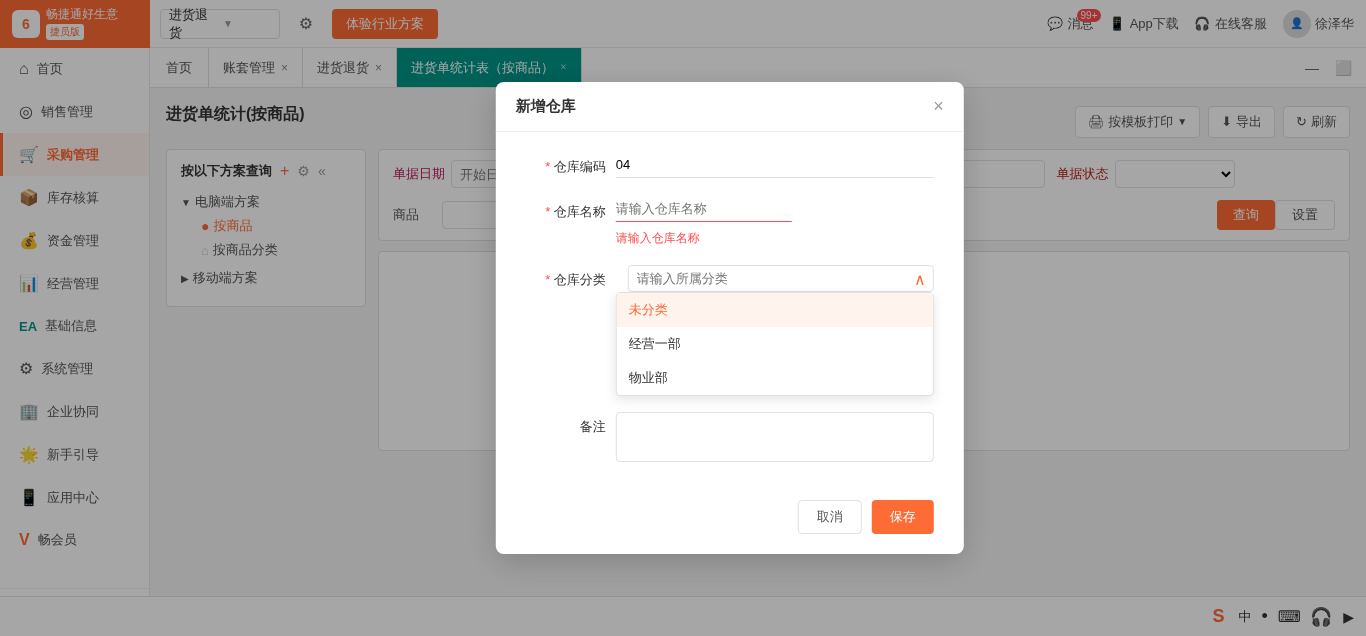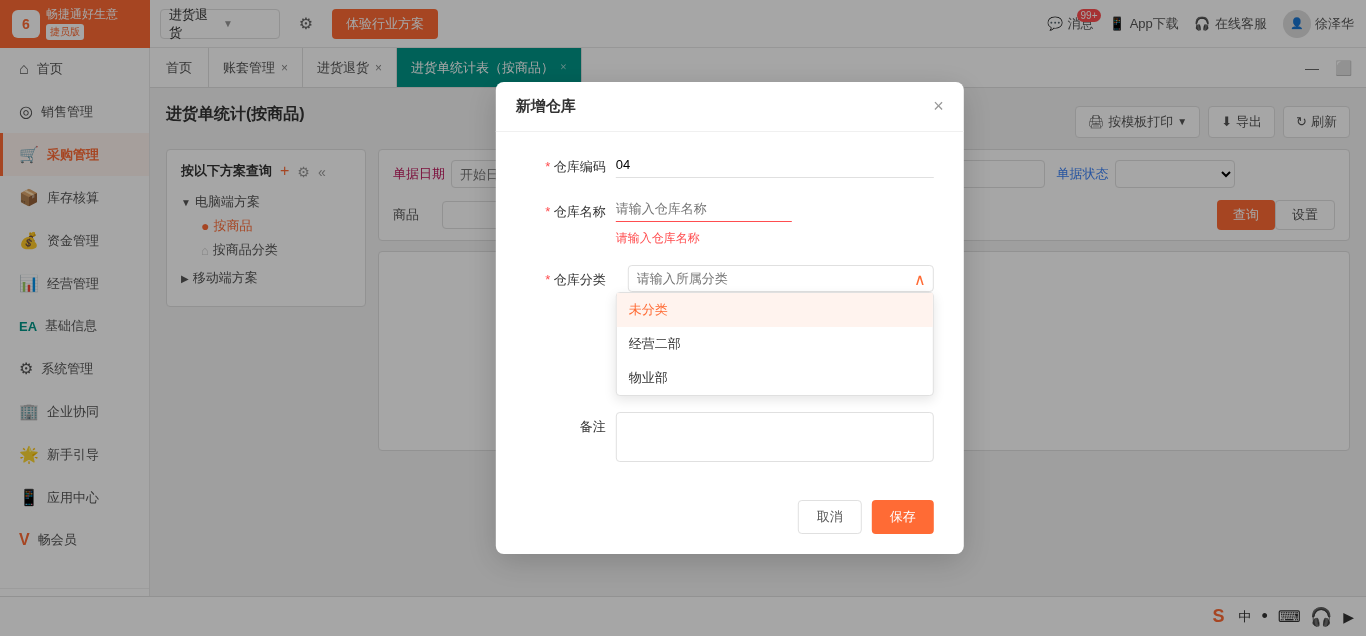--- a/index.html
+++ b/index.html
@@ -82,21 +82,21 @@
     .toolbar-btn {
       display: flex; align-items: center; gap: 4px; padding: 6px 12px;
       border: 1px solid #e0e0e0; border-radius: 4px; cursor: pointer; background: #fff;
       font-size: 13px; color: #555;
     }
 
     .filter-bar {
       background: #fff; border: 1px solid #e0e0e0; border-radius: 4px;
       padding: 12px 14px; margin-bottom: 10px;
     }
-    .filter-bar-header { display: flex; align-items: flex-end; gap: 8px; margin-bottom: 10px; }
+    .filter-bar-header { display: flex; align-items: center; gap: 8px; margin-bottom: 10px; }
     .filter-label { font-size: 13px; color: #333; font-weight: bold; }
     .filter-input {
       border: 1px solid #e0e0e0; border-radius: 4px; padding: 4px 8px;
       height: 28px; font-size: 13px; min-width: 120px; background: #fff;
     }
 
     .scheme-tree { margin-top: 10px; }
     .tree-section { margin-bottom: 4px; }
     .tree-header { display: flex; align-items: center; gap: 4px; cursor: pointer; color: #555; font-size: 13px; padding: 3px 0; }
     .tree-item { display: flex; align-items: center; gap: 4px; padding: 3px 0 3px 20px; cursor: pointer; color: #555; font-size: 13px; }
@@ -372,21 +372,21 @@
             <div style="display:flex;align-items:center;gap:6px;">
               <span style="font-size:13px;color:#555;">付款</span>
               <input class="filter-input" style="width: 80px;">
               <span style="color:#999;cursor:pointer;">···</span>
             </div>
             <div style="display:flex;align-items:center;gap:6px;">
               <span style="font-size:13px;color:#555;">供</span>
               <input class="filter-input" style="width: 80px;">
             </div>
             <div style="display:flex;align-items:center;gap:6px;">
-              <span style="font-size:13px;color:#3b82f6;">单据状态</span>
+              <span style="font-size:13px;color:#b91c1c;">单据状态</span>
               <select class="filter-input" style="width:100px;"><option></option></select>
             </div>
             <div style="display:flex;align-items:center;gap:23px;">
               <span style="font-size:13px;color:#555;">商品</span>
               <input class="filter-input" style="width: 80px;">
               <span style="color:#999;cursor:pointer;">···</span>
             </div>
             <div class="filter-actions">
               <button class="query-btn">查询</button>
               <button class="set-btn">设置</button>
@@ -433,21 +433,21 @@
       </div>
     </div>
 
     <div class="form-row" style="align-items:flex-start;">
       <label class="form-label required">仓库分类</label>
       <div class="form-select-wrapper">
         <input class="form-select-input" placeholder="请输入所属分类" style="">
         <span class="form-select-arrow">∧</span>
         <div class="dropdown-list">
           <div class="dropdown-item selected">未分类</div>
-          <div class="dropdown-item">经营二部</div>
+          <div class="dropdown-item">经营一部</div>
           <div class="dropdown-item">物业部</div>
         </div>
       </div>
     </div>
 
     <div class="form-row" style="margin-top: 120px;">
       <label class="form-label">备注</label>
       <textarea class="textarea-control" style=""></textarea>
     </div>
   </div>

